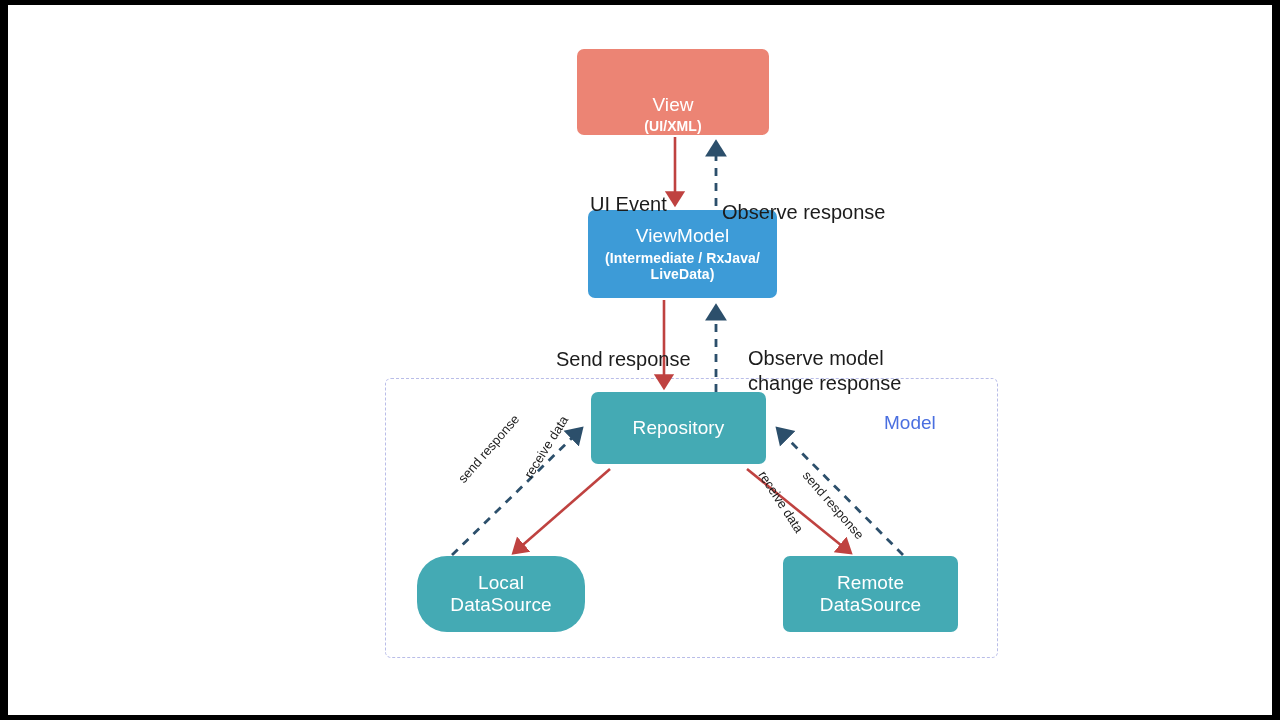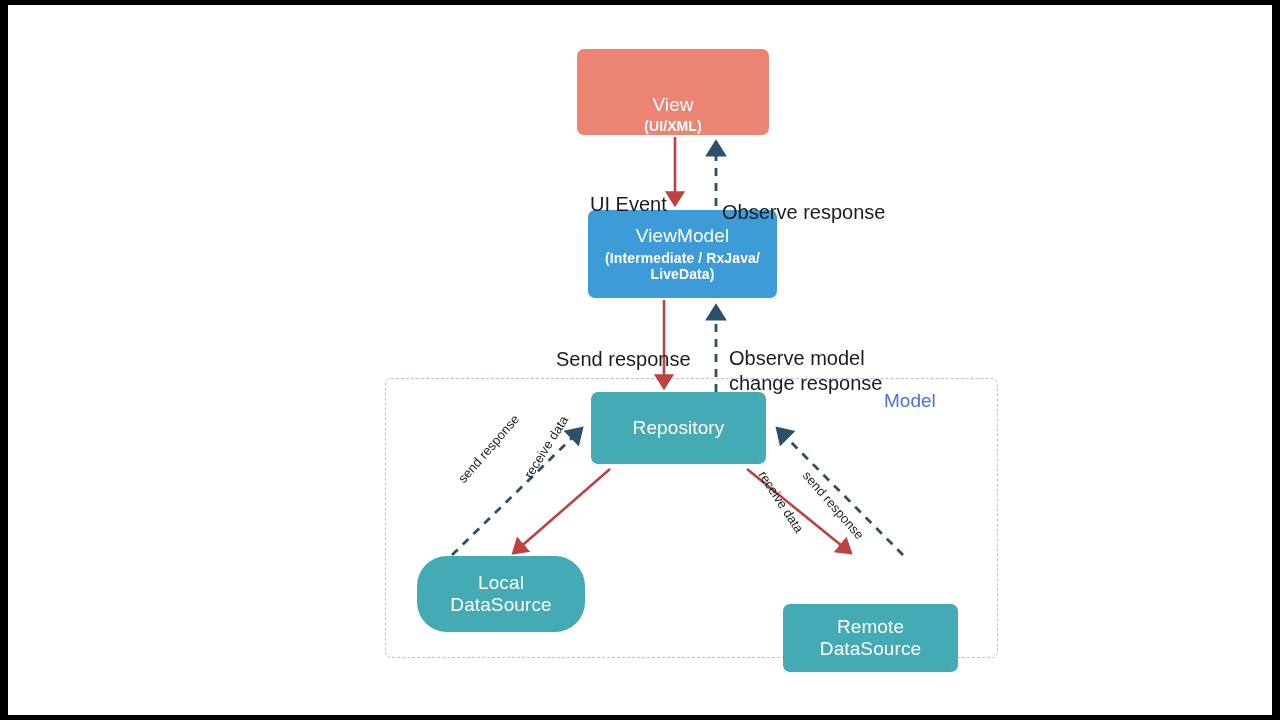--- a/index.html
+++ b/index.html
@@ -54,35 +54,35 @@
     font-weight: 700;
     margin-top: 2px;
     letter-spacing: .1px;
   }
   .node.two-line .title { font-size: 19px; }
 
   #view-node      { left: 577px; top: 49px;  width: 192px; height: 86px; background: #ec8474; justify-content: flex-end; }
   #viewmodel-node { left: 588px; top: 210px; width: 189px; height: 88px; background: #3d9bd7; }
   #repository-node{ left: 591px; top: 392px; width: 175px; height: 72px; background: #44aab4; }
   #local-node     { left: 417px; top: 556px; width: 168px; height: 76px; background: #44aab4; border-radius: 30px; }
-  #remote-node    { left: 783px; top: 556px; width: 175px; height: 68px; background: #44aab4; margin-top: 48px; }
+  #remote-node    { left: 783px; top: 556px; width: 175px; height: 76px; background: #44aab4; }
 
   
   #model-container {
     position: absolute;
     left: 385px; top: 378px;
     width: 613px; height: 280px;
     box-sizing: border-box;
     border: 1.5px dashed #b9bde8;
     border-radius: 6px;
     z-index: 1;
   }
   #model-label {
     position: absolute;
-    left: 884px; top: 390px;
+    left: 884px; top: 412px;
     font-size: 19px;
     color: #4a6fe0;
     z-index: 6;
   }
 
   
   #arrows {
     position: absolute;
     left: 0; top: 0;
     width: 1280px; height: 720px;
@@ -95,21 +95,21 @@
     font-size: 20px;
     color: #1c1c1c;
     white-space: nowrap;
     line-height: 1.25;
     z-index: 6;
     margin-top: 26px;
   }
   #lbl-ui-event         { left: 590px; top: 166px; }
   #lbl-observe-response { left: 722px; top: 174px; }
   #lbl-send-request     { left: 556px; top: 321px; }
-  #lbl-observe-model    { left: 729px; top: 320px; text-align: left; }
+  #lbl-observe-model    { left: 748px; top: 320px; text-align: left; }
 
   .diag-label {
     position: absolute;
     font-size: 13px;
     color: #1c1c1c;
     white-space: nowrap;
     z-index: 6;
   }
   #lbl-send-response-l  { left: 455px; top: 476px; transform: rotate(-49deg); transform-origin: left top; }
   #lbl-receive-data-l   { left: 521px; top: 473px; transform: rotate(-58deg); transform-origin: left top; }

